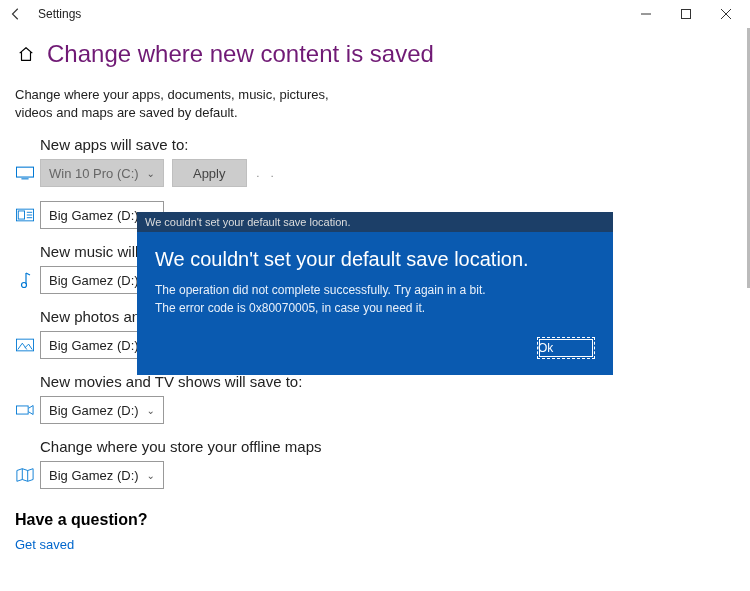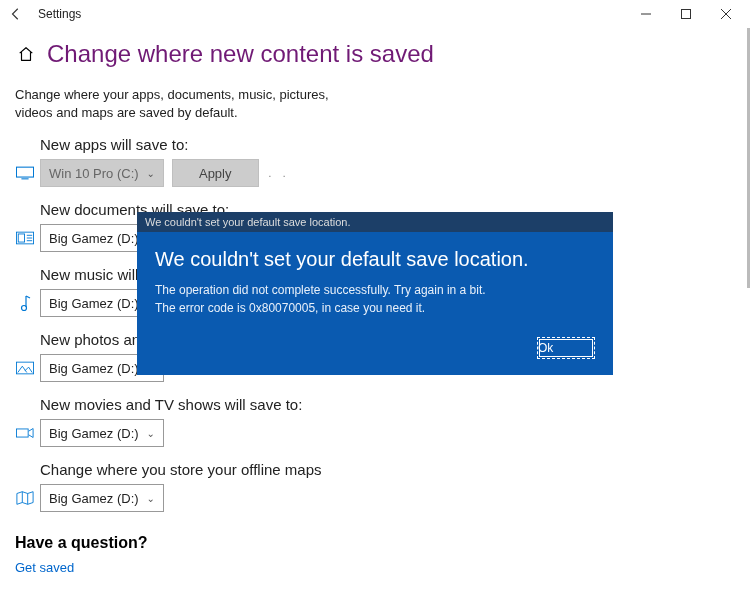--- a/index.html
+++ b/index.html
@@ -115,21 +115,21 @@
     justify-content: space-between;
   }
   .chevron {
     margin-left: 8px;
     font-size: 10px;
     color: #555;
   }
   .apply-btn {
     margin-left: 8px;
     height: 28px;
-    padding: 0 26px;
+    padding: 0 20px;
     background: #ccc;
     border: 1px solid #bfbfbf;
     font-size: 13px;
     color: #444;
     display: flex;
     align-items: center;
     justify-content: center;
     cursor: pointer;
   }
   .dots {
@@ -274,21 +274,20 @@
         <span class="chevron">⌄</span>
       </div>
       <div class="apply-btn">
         <span>Apply</span>
       </div>
       <span class="dots">. &nbsp;.</span>
     </div>
   </div>
 
   <div class="section">
-    <div class="section-label">New documents will save to:</div>
     <div class="row">
       <div class="row-icon">
         <svg width="18" height="14" viewBox="0 0 20 14">
             <rect x="0.5" y="0.5" width="19" height="13" stroke="#0078d4" fill="none"></rect>
             <rect x="2.5" y="2.5" width="7" height="9" stroke="#0078d4" fill="none"></rect>
             <line x1="12" y1="4" x2="18" y2="4" stroke="#0078d4"></line>
             <line x1="12" y1="7" x2="18" y2="7" stroke="#0078d4"></line>
             <line x1="12" y1="10" x2="18" y2="10" stroke="#0078d4"></line>
           </svg>
       </div>

